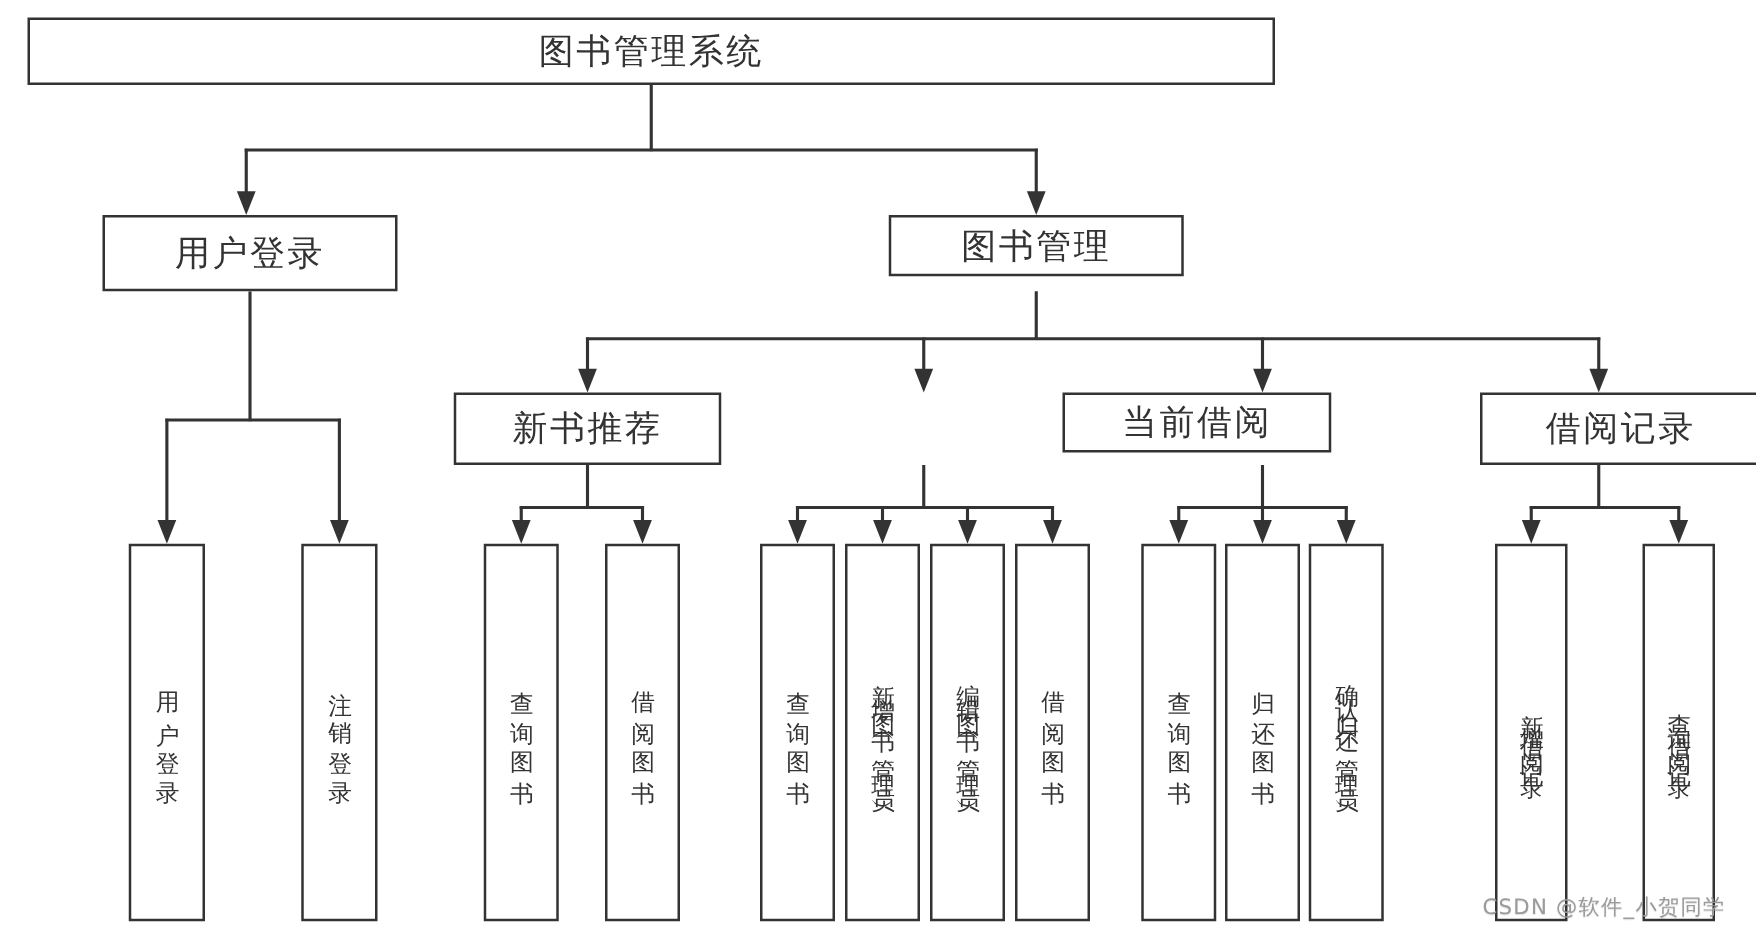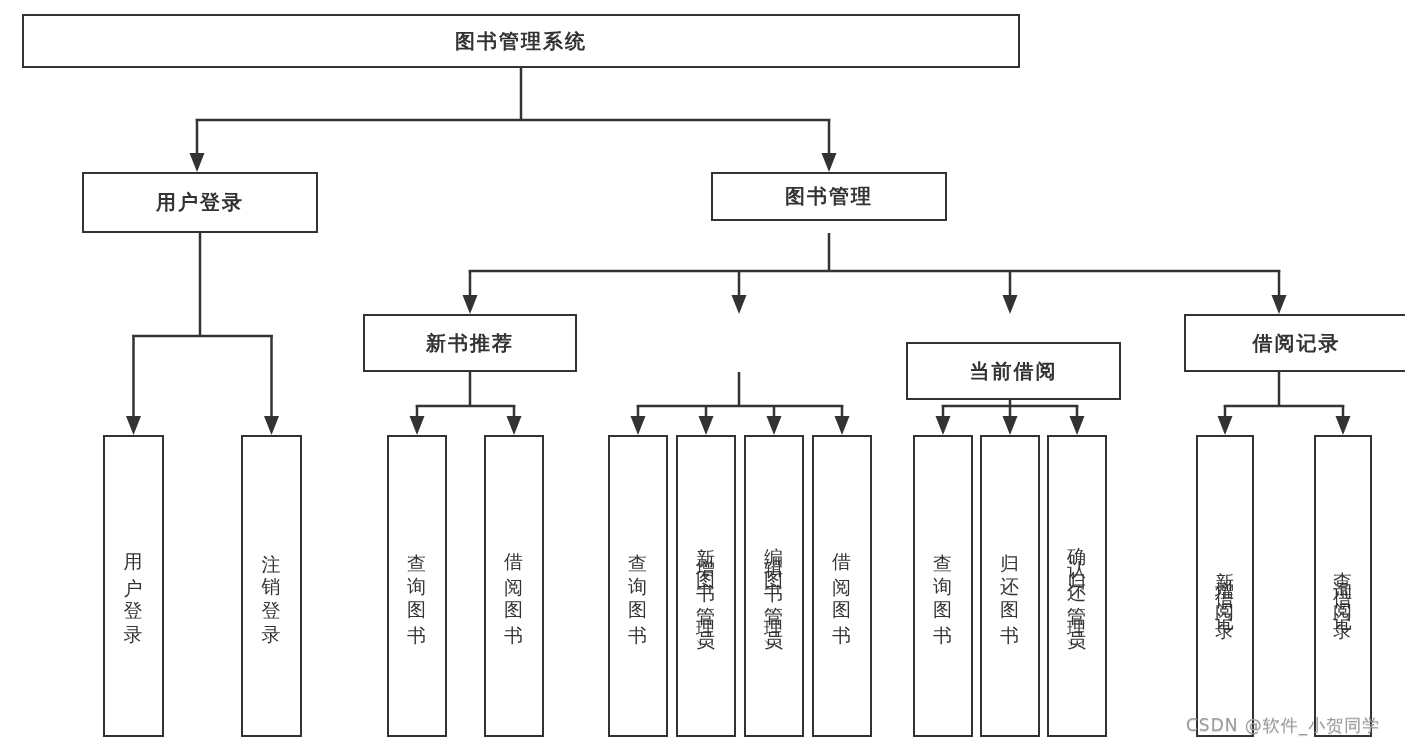--- a/index.html
+++ b/index.html
@@ -20,21 +20,21 @@
   }
   .node {
     position: absolute;
     box-sizing: border-box;
     border: 2px solid var(--line-color);
     background: var(--bg-color);
     display: flex;
     align-items: center;
     justify-content: center;
   }
-  .h-node { font-size: 20px; letter-spacing: 2px; font-weight: bold; }
+  .h-node { font-size: 28px; letter-spacing: 2px; }
   .leaf span {
     writing-mode: vertical-rl;
     text-orientation: mixed;
     font-size: 19px;
     line-height: 1;
     display: block;
   }
   .chars-4 span { letter-spacing: 24px; }
   .chars-6 span { letter-spacing: 10px; }
   .chars-9 span { letter-spacing: 12px; }
@@ -126,21 +126,21 @@
   <div class="node h-node" style="left:82px; top:172px; width:236px; height:61px;">
     <span>用户登录</span>
   </div>
   <div class="node h-node" style="left:711px; top:172px; width:236px; height:49px;">
     <span>图书管理</span>
   </div>
 
   <div class="node h-node" style="left:363px; top:314px; width:214px; height:58px;text-align:center;">
     <span>新书推荐</span>
   </div>
-  <div class="node h-node" style="left:906px; top:314px; width:215px; height:58px;margin-top:28px;">
+  <div class="node h-node" style="left:850px; top:314px; width:215px; height:48px;">
     <span>当前借阅</span>
   </div>
   <div class="node h-node" style="left:1172px; top:314px; width:225px; height:58px;margin-left:12px;">
     <span>借阅记录</span>
   </div>
 
   <div class="node leaf chars-4" style="left:103px; top:435px; width:61px; height:302px;">
     <span>用户登录</span>
   </div>
   <div class="node leaf chars-4" style="left:241px; top:435px; width:61px; height:302px;">

